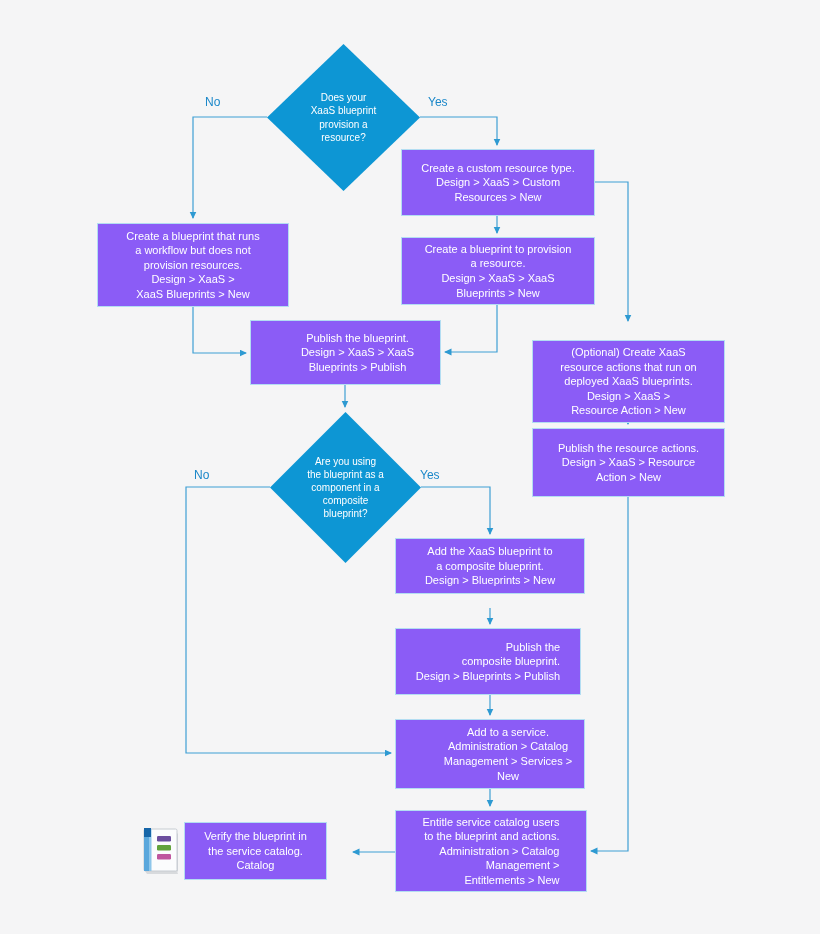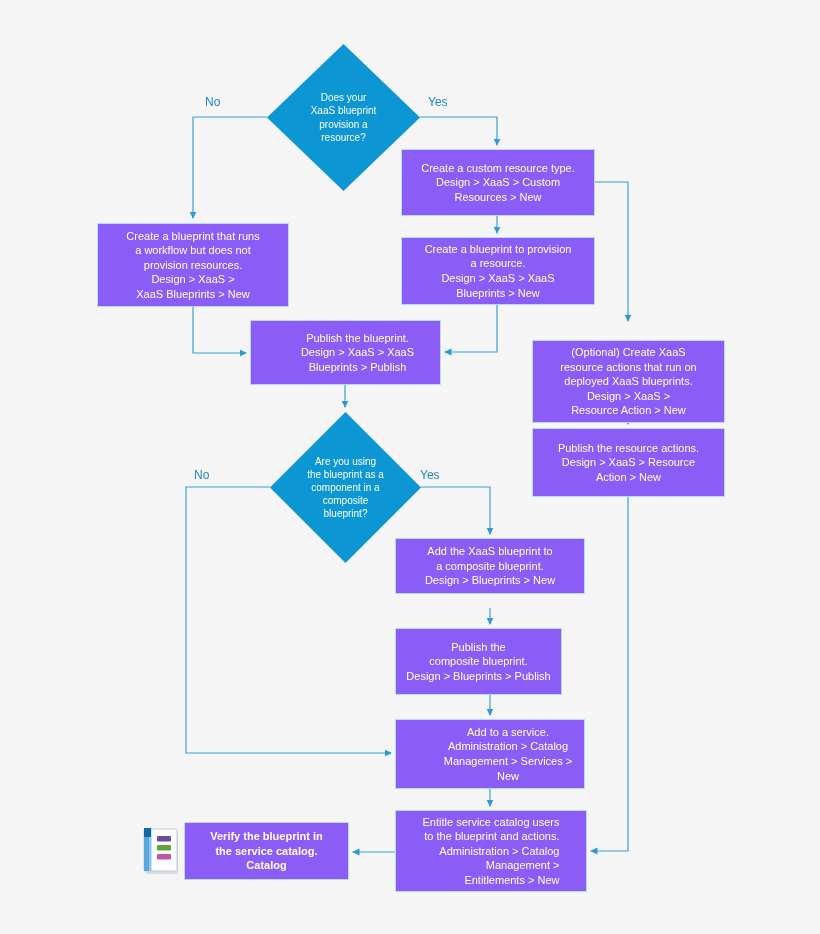--- a/index.html
+++ b/index.html
@@ -93,35 +93,35 @@
 Resource Action &gt; New</div>
 
   <div class="node" style="left:532px;top:428px;width:193px;height:69px;">Publish the resource actions.
 Design &gt; XaaS &gt; Resource
 Action &gt; New</div>
 
   <div class="node" style="left:395px;top:538px;width:190px;height:56px;">Add the XaaS blueprint to
 a composite blueprint.
 Design &gt; Blueprints &gt; New</div>
 
-  <div class="node" style="left:395px;top:628px;width:167px;height:67px;">Publish the
+  <div class="node" style="left:395px;top:628px;width:186px;height:67px;text-align:right;">Publish the
 composite blueprint.
 Design &gt; Blueprints &gt; Publish</div>
 
   <div class="node" style="left:395px;top:719px;width:190px;height:70px;padding-left:42px;">Add to a service.
 Administration &gt; Catalog
 Management &gt; Services &gt; New</div>
 
   <div class="node" style="left:395px;top:810px;width:192px;height:82px;text-align:right;">Entitle service catalog users
 to the blueprint and actions.
 Administration &gt; Catalog
 Management &gt;
 Entitlements &gt; New</div>
 
-  <div class="node" style="left:184px;top:822px;width:165px;height:58px;font-weight:bold;">Verify the blueprint in
+  <div class="node" style="left:184px;top:822px;width:143px;height:58px;">Verify the blueprint in
 the service catalog.
 Catalog</div>
 
   <div class="book-icon" style="left:139px;top:825px;width:44px;height:54px;">
     <svg width="44" height="54" viewBox="0 0 44 54">
 
       <path d="M6 46 L38 46 L39 49 L8 49 Z" fill="#d8dadd"></path>
       <path d="M37 7 L39 9 L39 47 L37 45 Z" fill="#cfd3d8"></path>
 
       <rect x="5" y="4" width="33" height="42" rx="1.5" fill="#fbfcfd" stroke="#c7ccd2" stroke-width="1"></rect>

